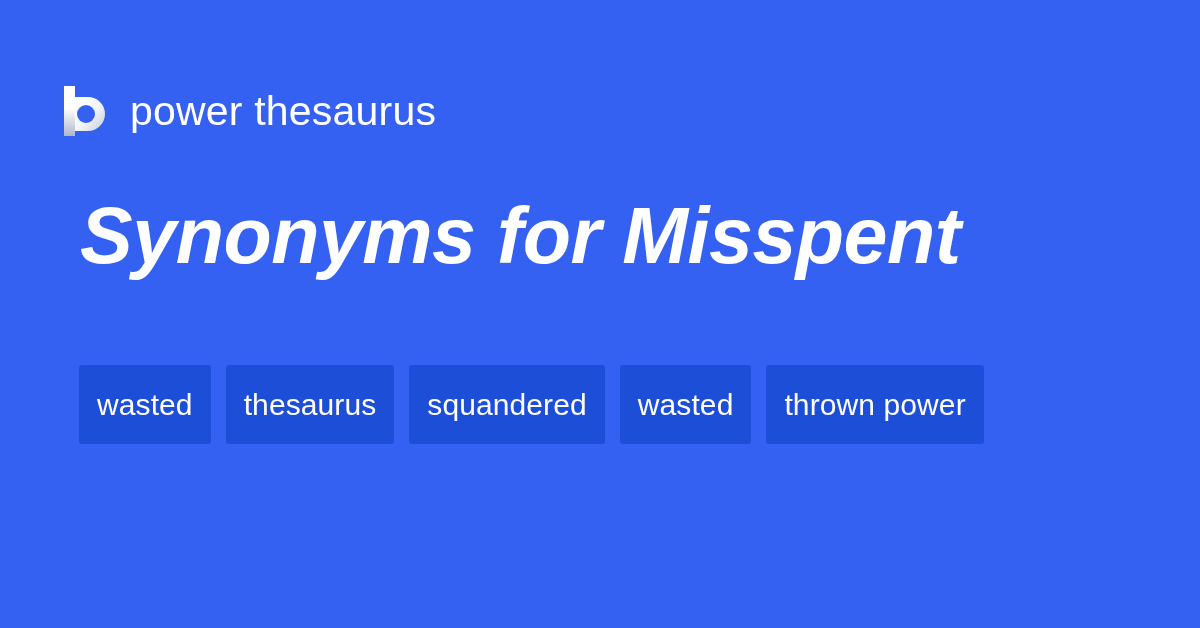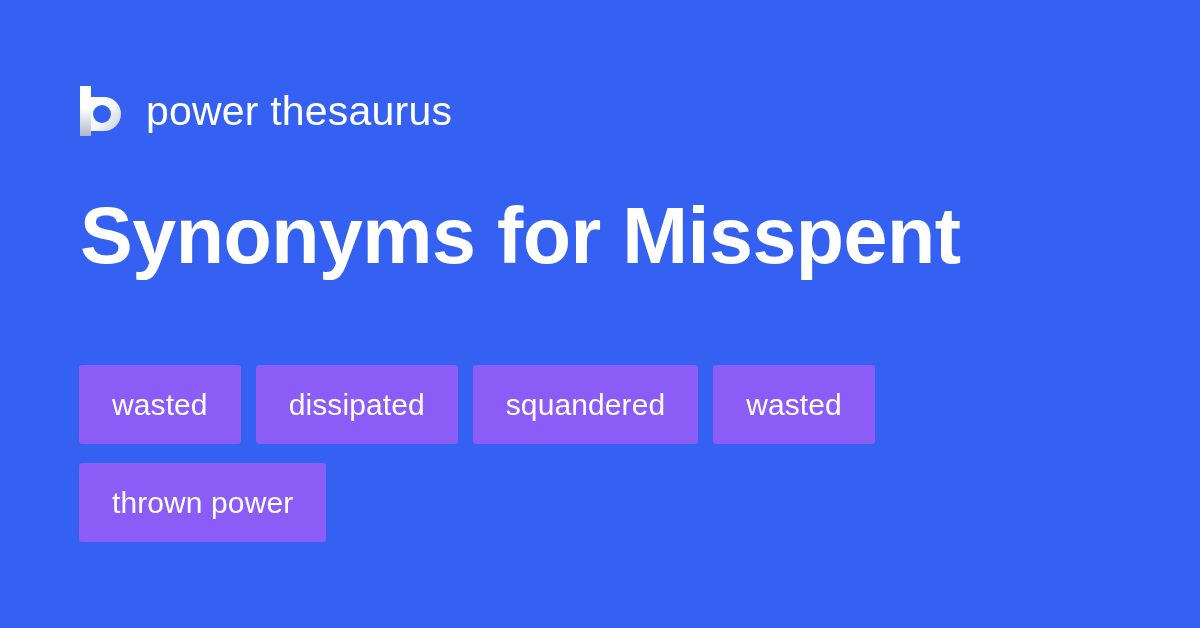--- a/index.html
+++ b/index.html
@@ -19,21 +19,21 @@
     position: relative;
     width: 1200px;
     height: 628px;
     background: #3461F2;
     box-sizing: border-box;
   }
 
   
   .brand {
     position: absolute;
-    left: 80px;
+    left: 64px;
     top: 82px;
     display: flex;
     align-items: center;
     gap: 22px;
     height: 58px;
   }
 
   .brand-mark {
     width: 44px;
     height: 50px;
@@ -57,43 +57,44 @@
     left: 80px;
     top: 196px;
     margin: 0;
     color: #FFFFFF;
     font-size: 79px;
     font-weight: 700;
     letter-spacing: -0.5px;
     line-height: 1.02;
     white-space: nowrap;
     font-family: "Liberation Sans", "DejaVu Sans", sans-serif;
+    font-style: italic;
   }
 
   
   .chips {
     position: absolute;
     left: 79px;
     top: 365px;
     width: 1040px;
     display: flex;
     flex-wrap: wrap;
     gap: 19px 15px;
     align-content: flex-start;
   }
 
   .chip {
-    background: #8b5cf6;
+    background: #1d4ed8;
     border-radius: 3px;
     height: 79px;
     box-sizing: border-box;
     display: flex;
     align-items: center;
     justify-content: center;
-    padding: 0 33px;
+    padding: 0 18px;
     color: #FFFFFF;
     font-size: 30px;
     font-weight: 400;
     line-height: 1;
     white-space: nowrap;
     letter-spacing: 0.1px;
     cursor: pointer;
     user-select: none;
   }
 </style>
@@ -124,19 +125,19 @@
 
       <rect x="0" y="0" width="11" height="11" fill="#FFFFFF"></rect>
     </svg>
     <span class="brand-name">power thesaurus</span>
   </div>
 
   <h1 class="headline">Synonyms for Misspent</h1>
 
   <div class="chips">
     <span class="chip">wasted</span>
-    <span class="chip">dissipated</span>
+    <span class="chip">thesaurus</span>
     <span class="chip">squandered</span>
     <span class="chip">wasted</span>
     <span class="chip">thrown power</span>
   </div>
 
 </div>
 
 </body></html>

